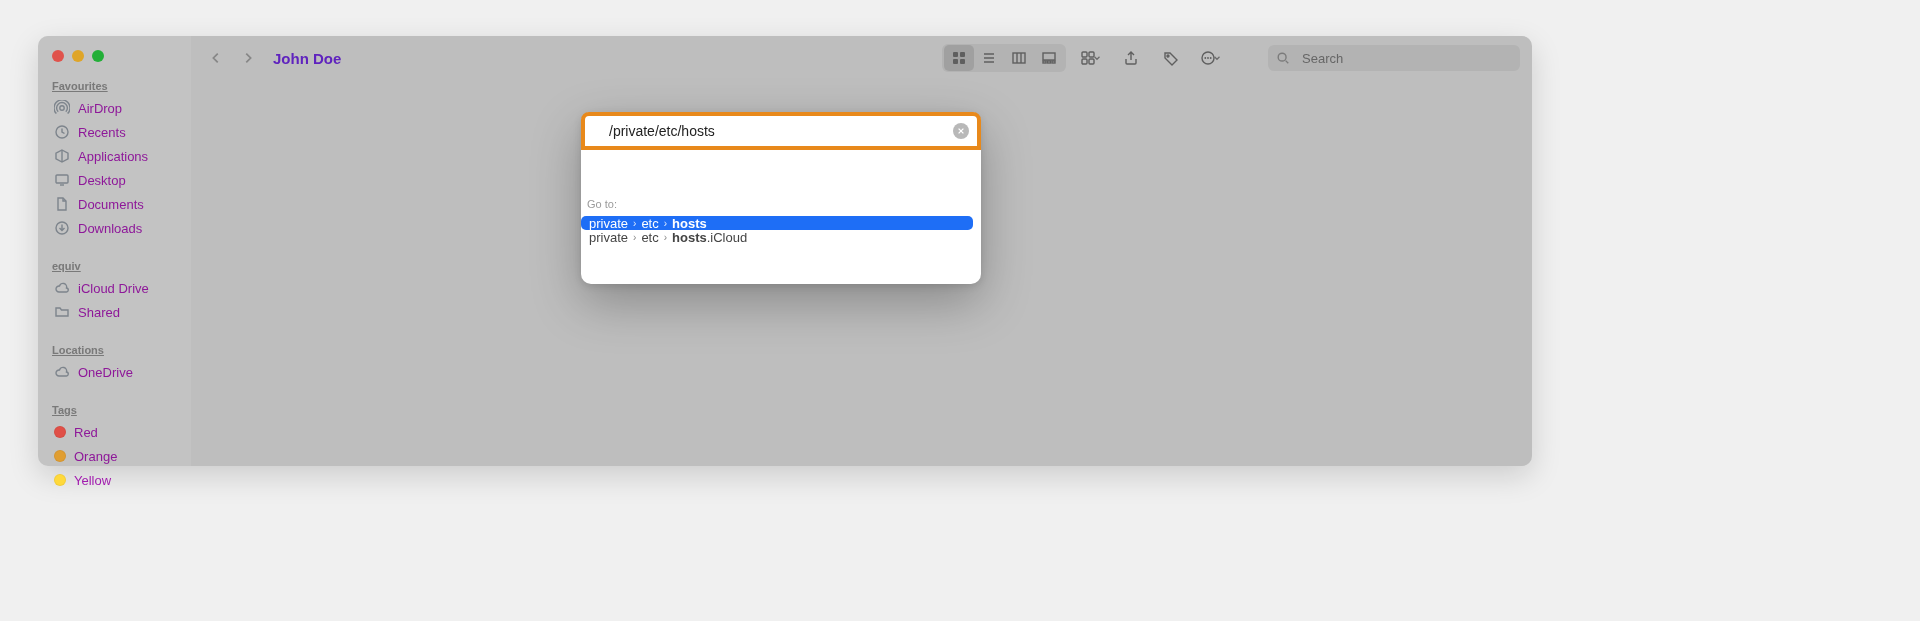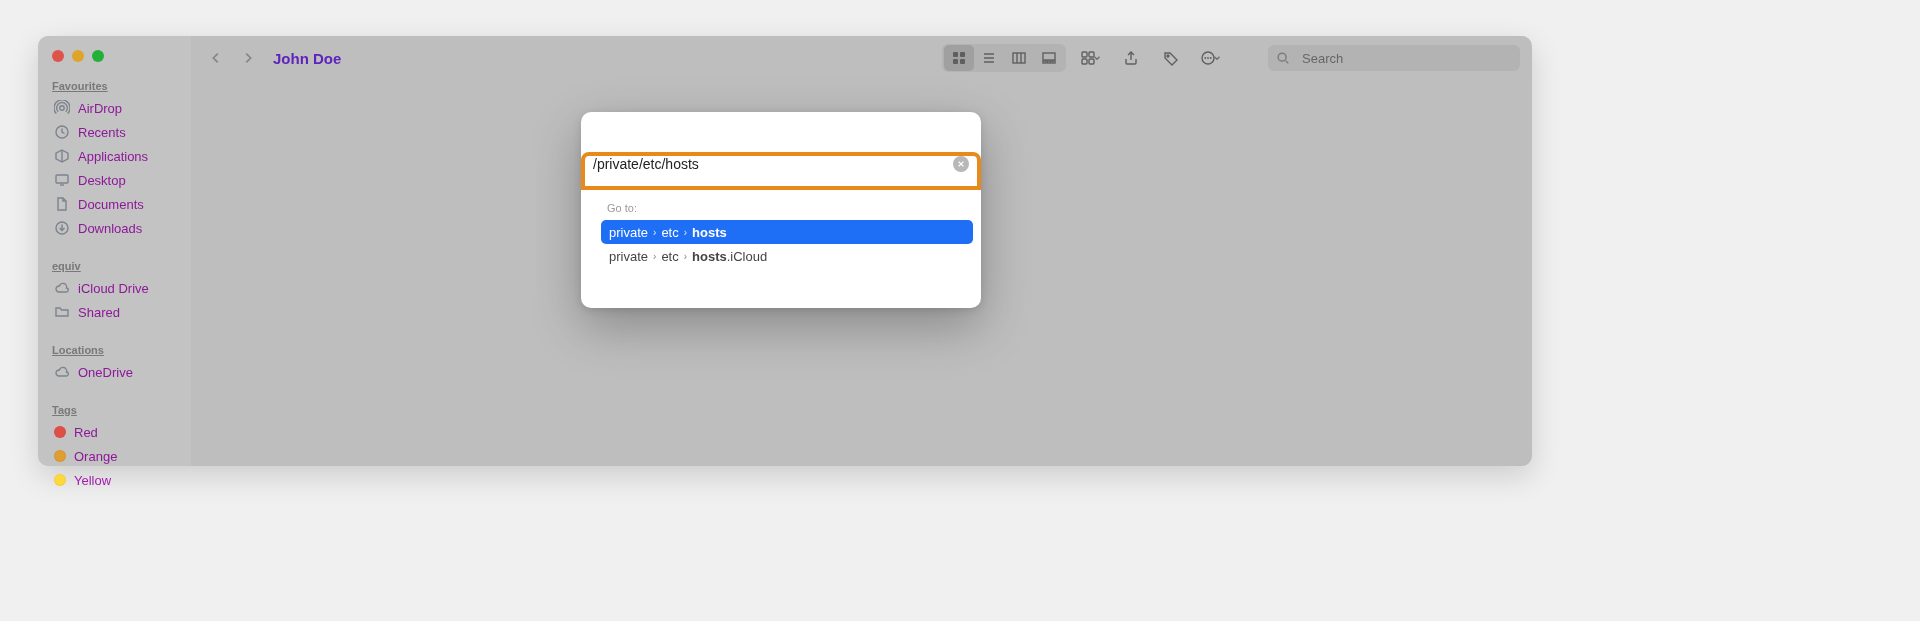--- a/index.html
+++ b/index.html
@@ -161,52 +161,52 @@
     background: #ffffff;
     border-radius: 10px;
     box-shadow: 0 18px 50px rgba(0,0,0,0.28), 0 2px 8px rgba(0,0,0,0.12);
     z-index: 20;
     overflow: visible;
   }
   .goto-inputwrap {
     border: 4px solid #e8891b;
     border-radius: 8px 8px 0 0;
     display: flex;
-    align-items: flex-start;
+    align-items: center;
     height: 38px;
-    padding: 0 8px 0 8px;
+    padding: 0 8px 0 24px;
     gap: 8px;
-    margin-top: 40px;
   }
   .goto-inputwrap input {
     flex: 1;
     border: none; outline: none;
     font-size: 14px;
     color: #222;
     caret-color: #2a6ff2;
   }
   .goto-clear {
     width: 16px; height: 16px;
     border-radius: 50%;
     background: #b8b8b8;
     color: #fff;
     display: flex; align-items: center; justify-content: center;
     font-size: 11px;
     line-height: 1;
   }
   .goto-body {
-    padding: 8px 8px 40px 20px;
+    padding: 8px 8px 40px 0;
+    margin-top: 36px;
   }
   .goto-label {
     font-size: 11px;
     color: #9a9a9a;
     padding: 4px 6px 6px 6px;
   }
   .goto-row {
-    height: 24px;
+    height: 14px;
     display: flex;
     align-items: center;
     gap: 5px;
     padding: 0 8px;
     border-radius: 5px;
     font-size: 13px;
     color: #444;
   }
   .goto-row.selected {
     background: #1e6ef6;

